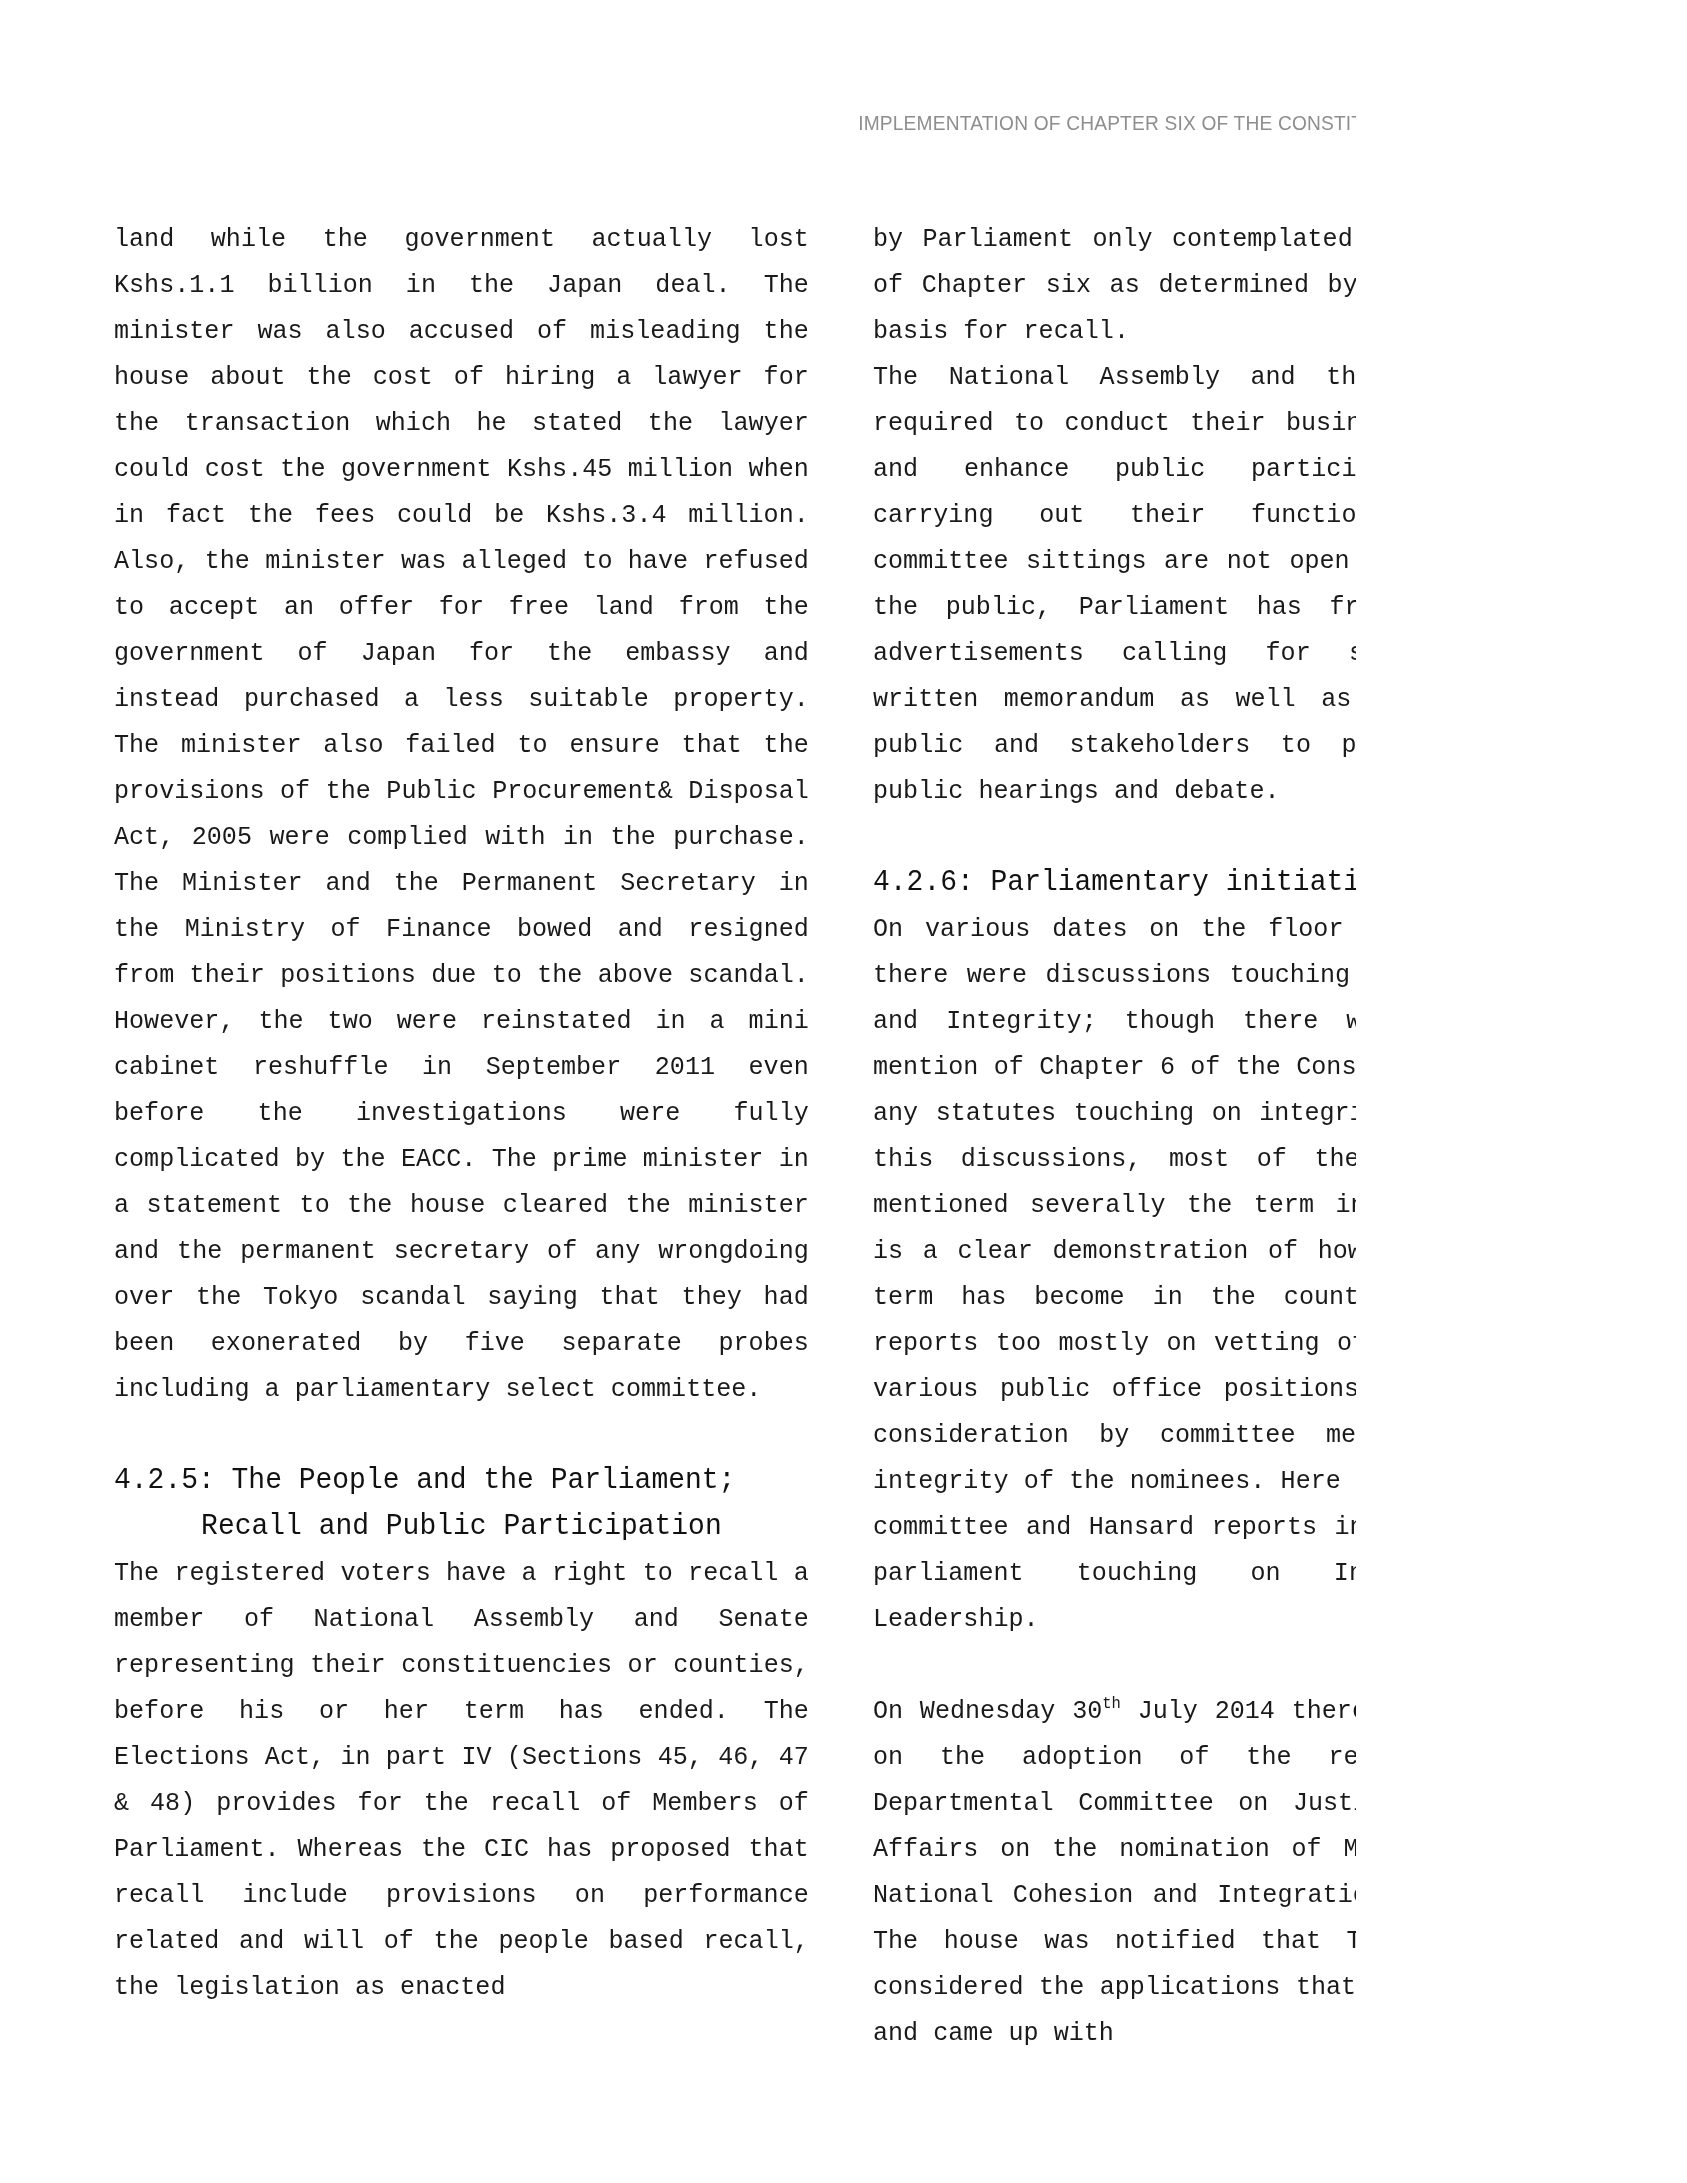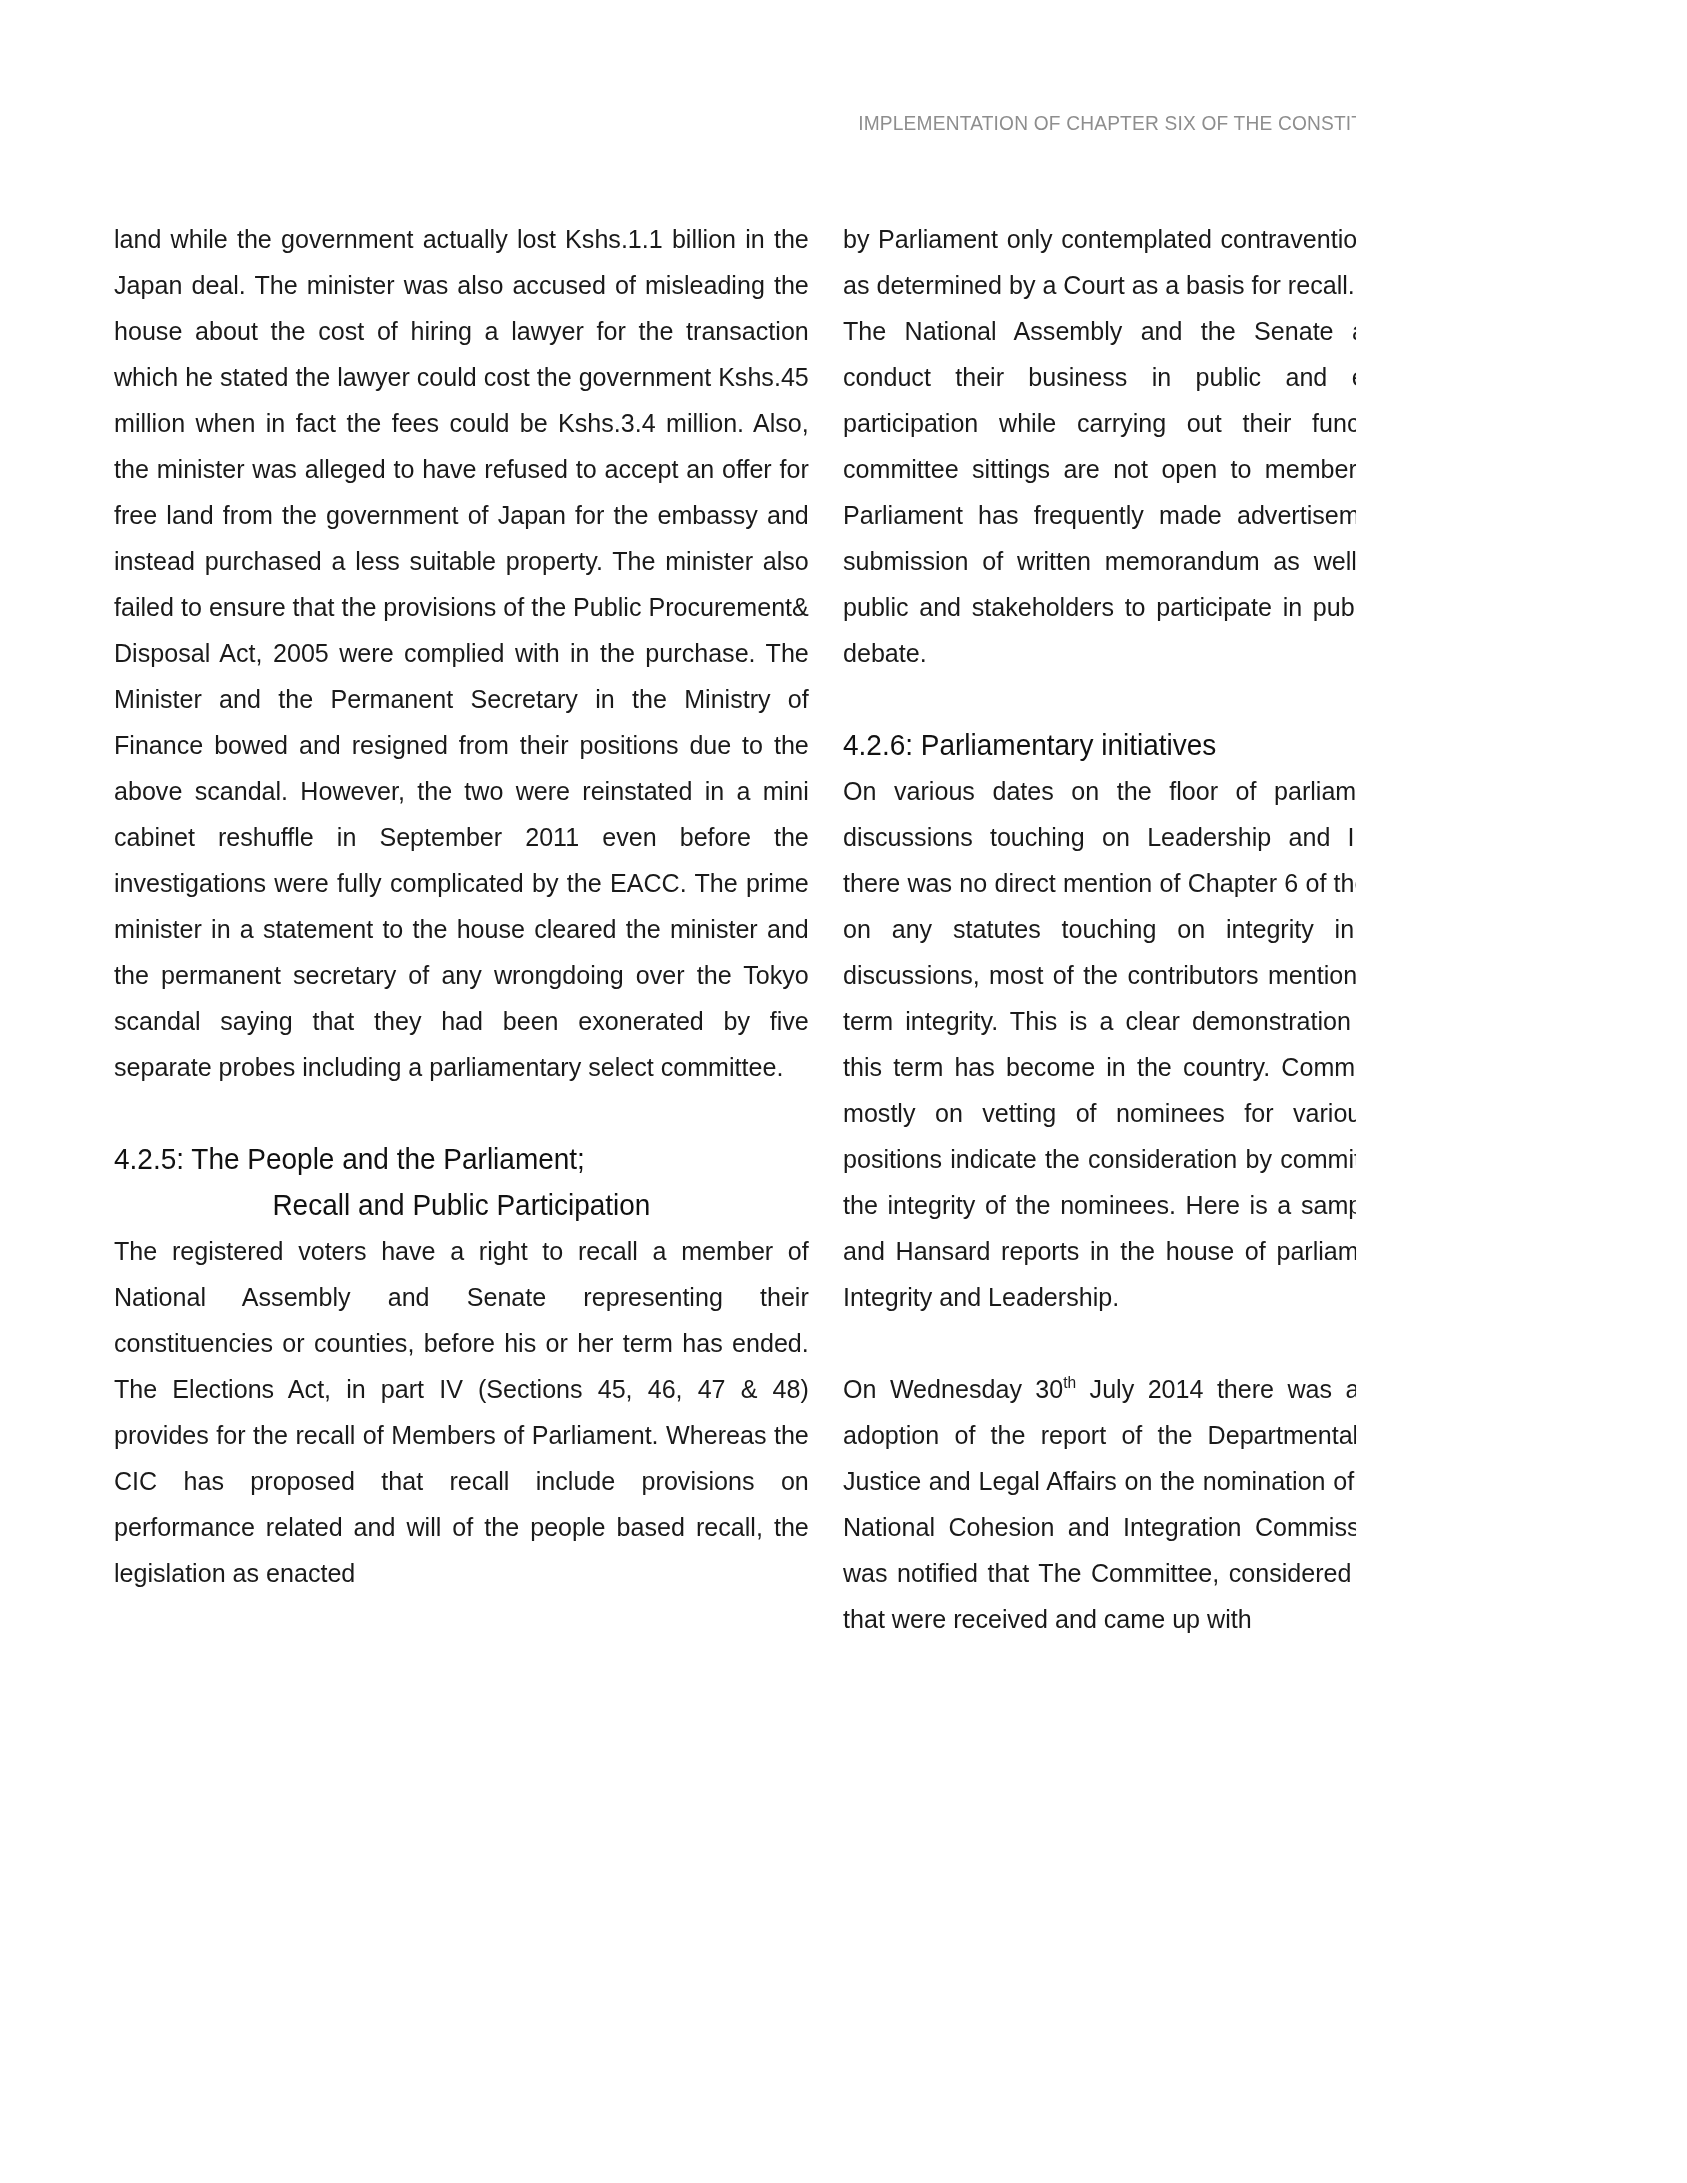--- a/index.html
+++ b/index.html
@@ -43,21 +43,22 @@
   }
 
   
   .columns {
     position: absolute;
     left: 114px;
     top: 216px;
     width: 1460px;
     display: flex;
     flex-direction: row;
-    gap: 34px;
+    gap: 64px;
+    font-family: Liberation Mono, monospace;
   }
   .column {
     width: 695px;
     flex: 0 0 695px;
   }
 
   p.body-text,
   h3.heading {
     margin: 0;
     padding: 0;

